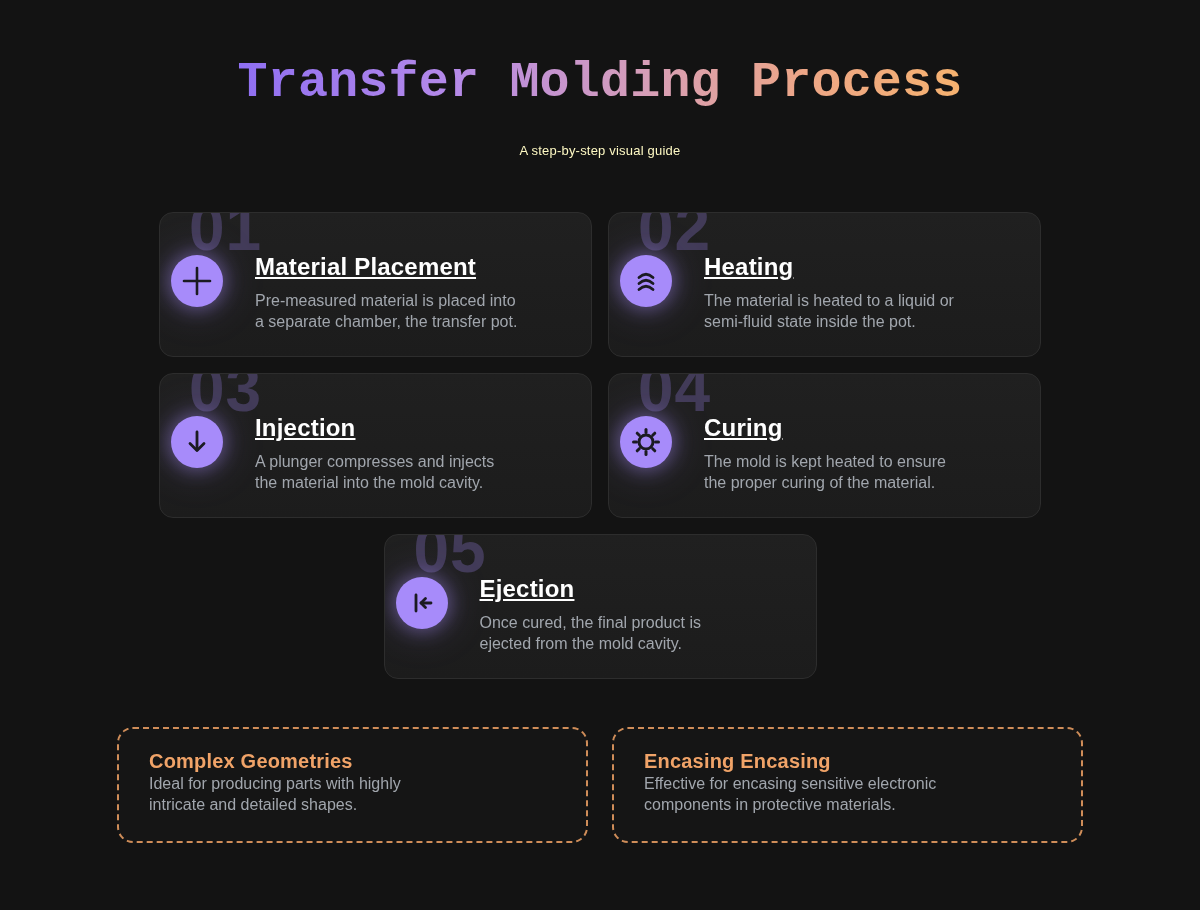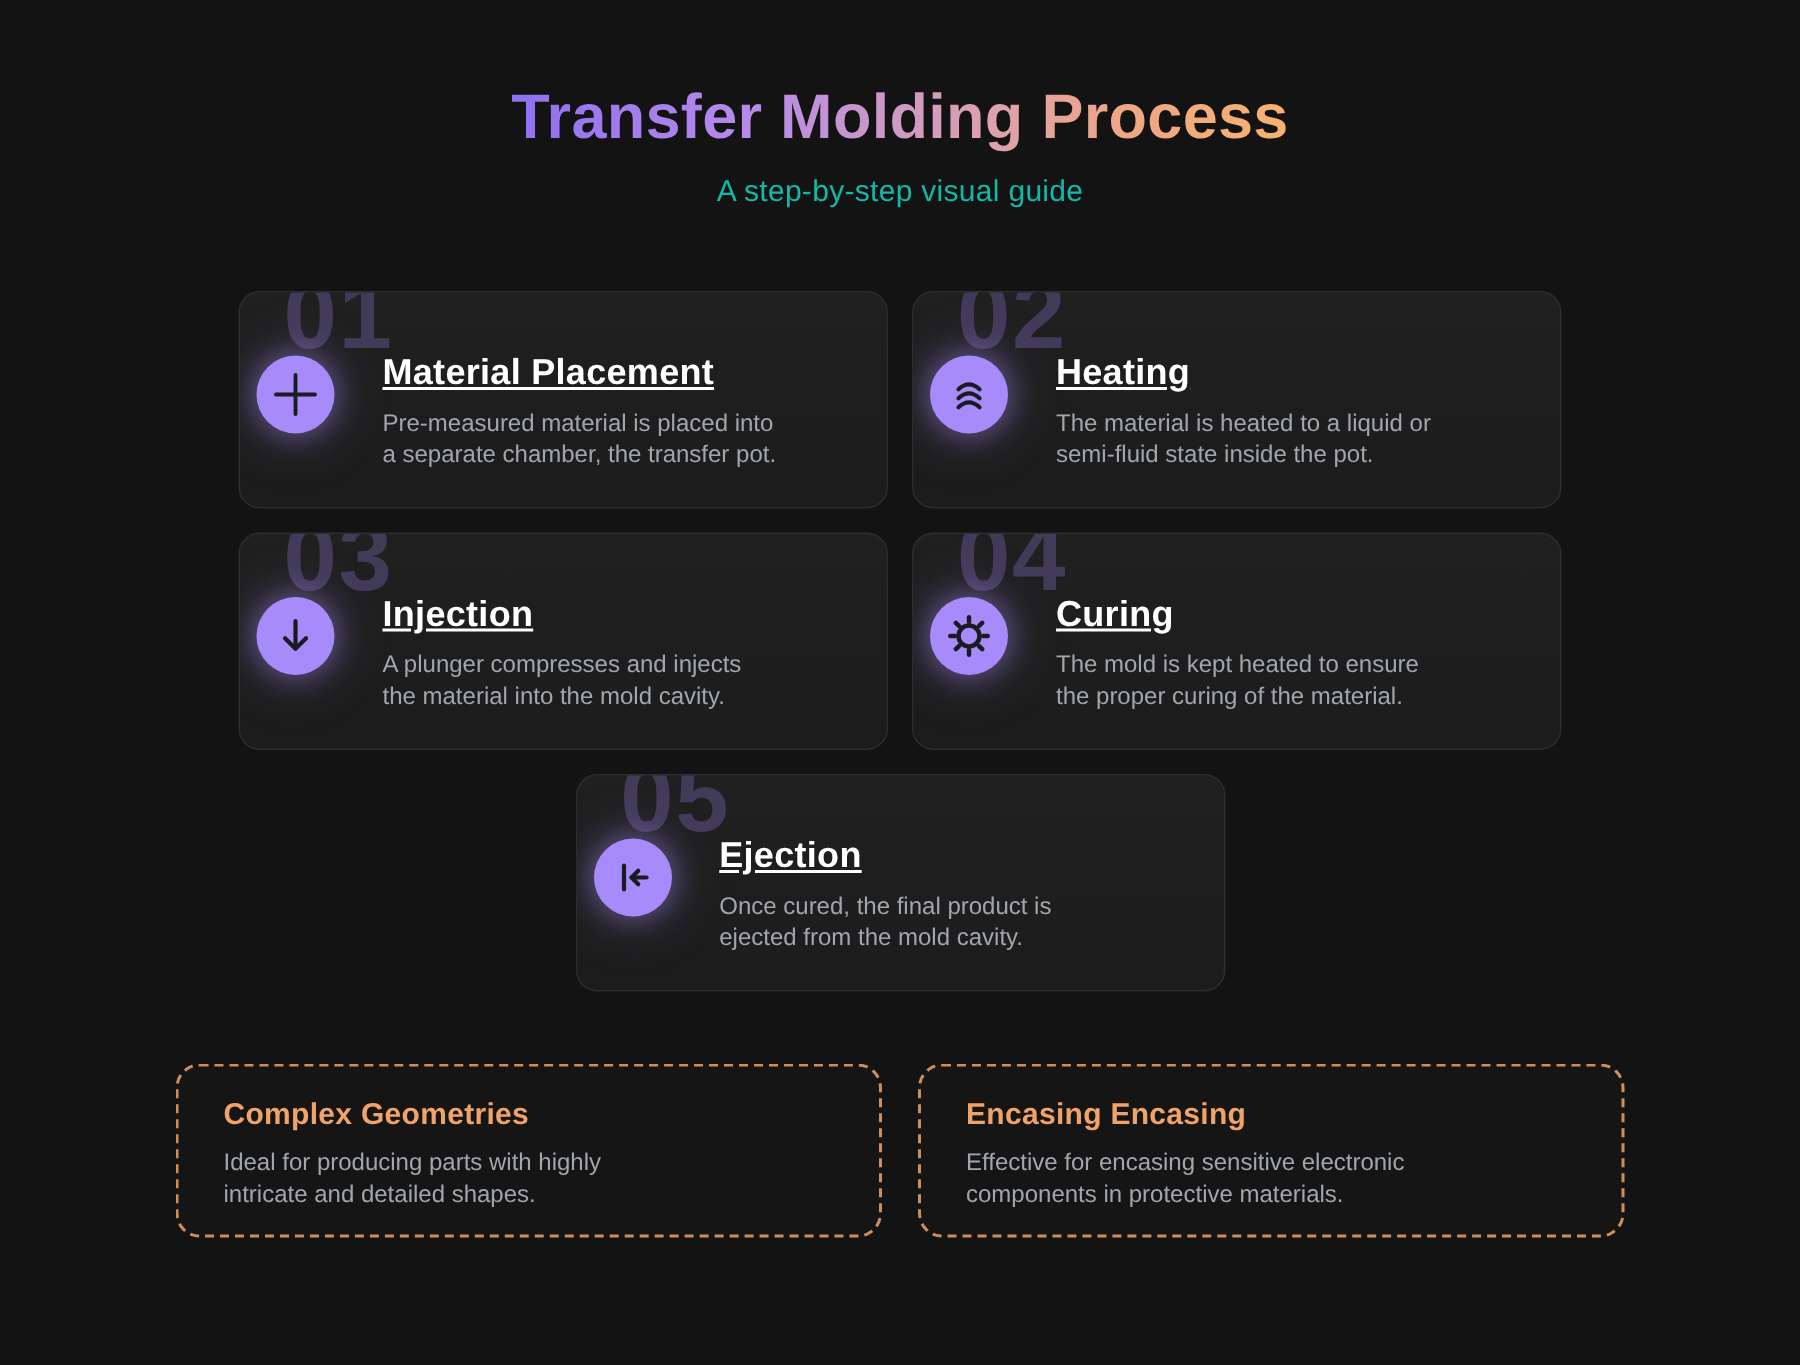--- a/index.html
+++ b/index.html
@@ -6,32 +6,33 @@
   html, body {
     width: 1200px; height: 910px;
     background: #131313;
     font-family: "Liberation Sans", "DejaVu Sans", sans-serif;
     overflow: hidden;
   }
   
   .header { padding-top: 54px; text-align: center; }
   .title {
     display: inline-block;
-    font-size: 42px;
+    font-size: 50px;
     font-weight: 800;
     letter-spacing: 0.2px;
     background: linear-gradient(90deg, #8f6ff2 0%, #b58ae8 30%, #d89fb4 58%, #eda687 78%, #f6b26f 100%);
     -webkit-background-clip: text;
     background-clip: text;
     color: transparent;
+    font-family: Liberation Mono, monospace;
   }
   .subtitle {
-    margin-top: 15px;
-    font-size: 20px;
-    color: #14b8a6;
+    margin-top: 32px;
+    font-size: 13px;
+    color: #fef9c3;
     letter-spacing: 0.2px;
   }
   
   .steps {
     width: 966px;
     margin: 54px auto 0;
     display: flex;
     flex-wrap: wrap;
     column-gap: 100px;
     row-gap: 20px;
@@ -107,21 +108,20 @@
     background: rgba(255,255,255,0.012);
     padding: 21px 30px;
   }
   .callout-title {
     font-size: 20px;
     font-weight: 700;
     color: #f0a368;
     letter-spacing: 0.2px;
   }
   .callout-desc {
-    margin-top: 10px;
     font-size: 16px;
     line-height: 1.34;
     color: #a1a6ad;
     white-space: pre-line;
   }
 </style>
 </head>
 <body>
 
 <div class="header">

